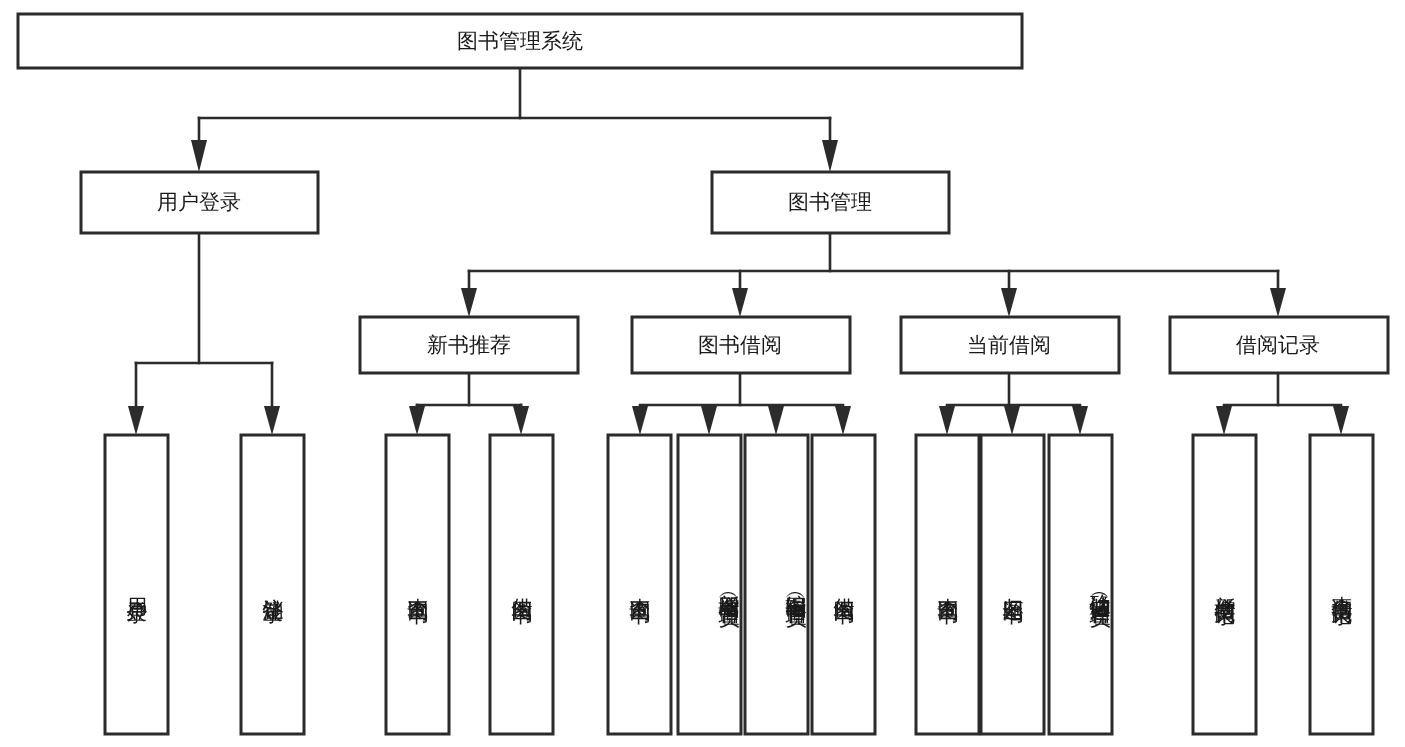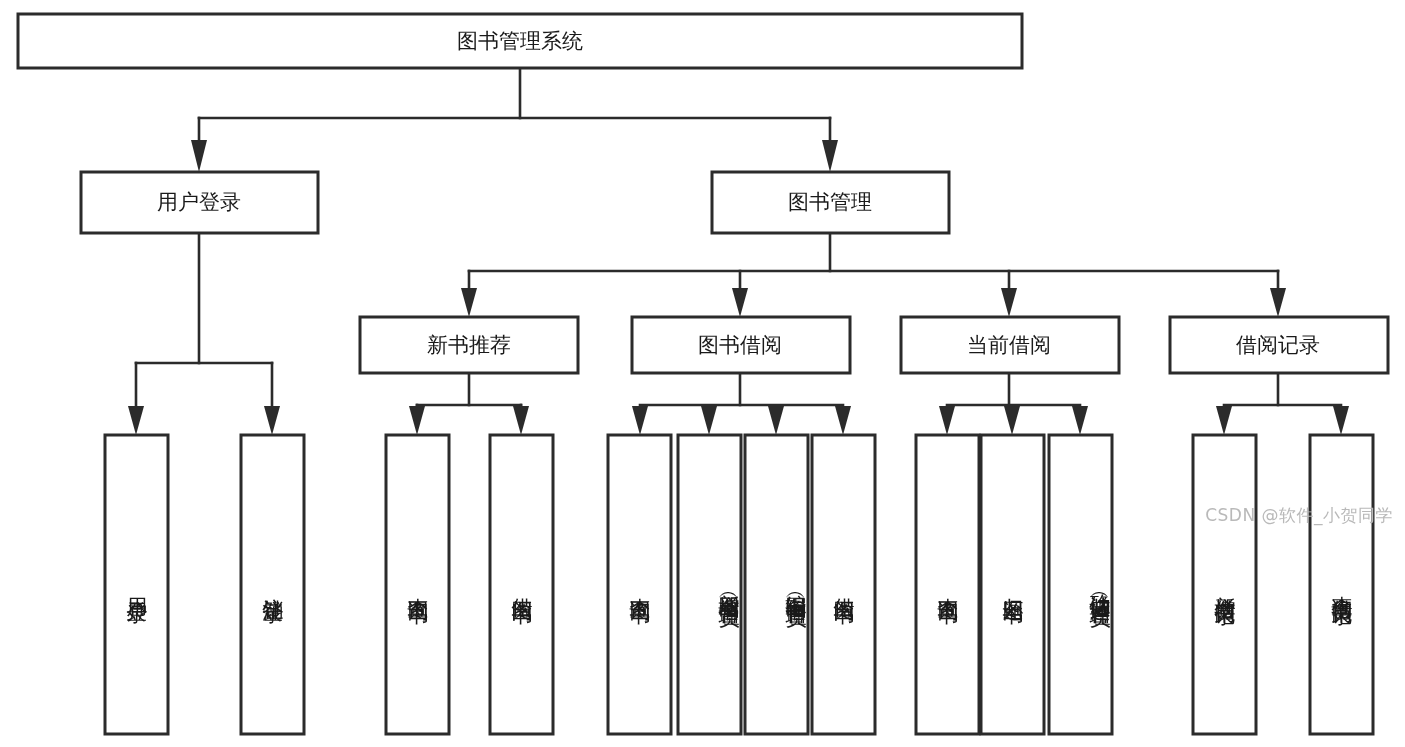--- a/index.html
+++ b/index.html
@@ -200,15 +200,14 @@
   <div class="vlabel" style="left:745px; top:441px; width:63px; height:290px; align-items:flex-start;">编辑图书（管理员）</div>
   <div class="vlabel" style="left:812px; top:435px; width:63px; height:299px;">借阅图书</div>
 
   <div class="vlabel" style="left:916px; top:435px; width:63px; height:299px;">查询图书</div>
   <div class="vlabel" style="left:981px; top:435px; width:63px; height:299px;">归还图书</div>
   <div class="vlabel" style="left:1049px; top:441px; width:63px; height:290px; align-items:flex-start;">确认归还（管理员）</div>
 
   <div class="vlabel" style="left:1193px; top:435px; width:63px; height:299px;">新增借阅记录</div>
   <div class="vlabel" style="left:1310px; top:435px; width:63px; height:299px;">查询借阅记录</div>
 
-  <div id="watermark">CSDN @软件_小贺同学</div>
 
 </div>
 
 </body></html>

